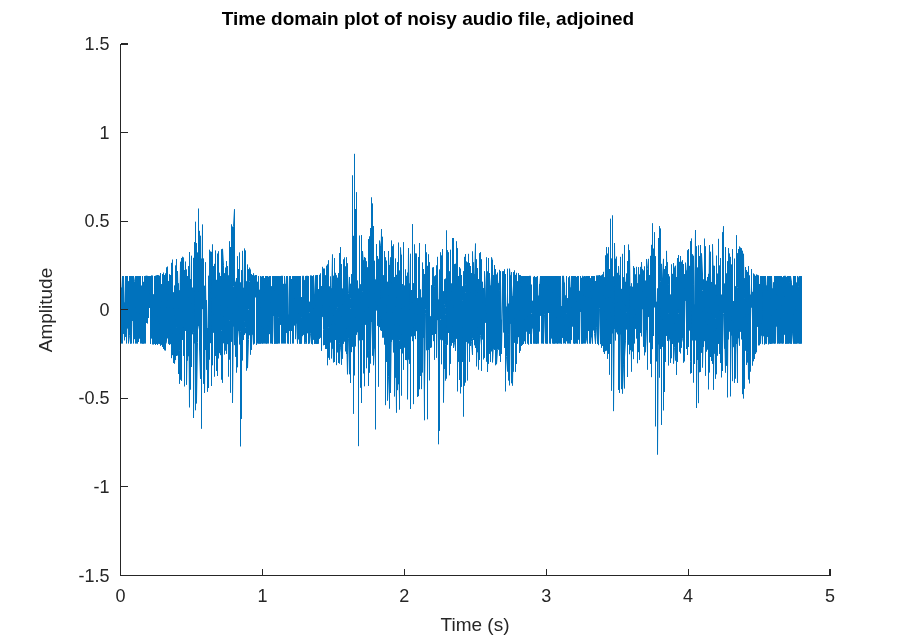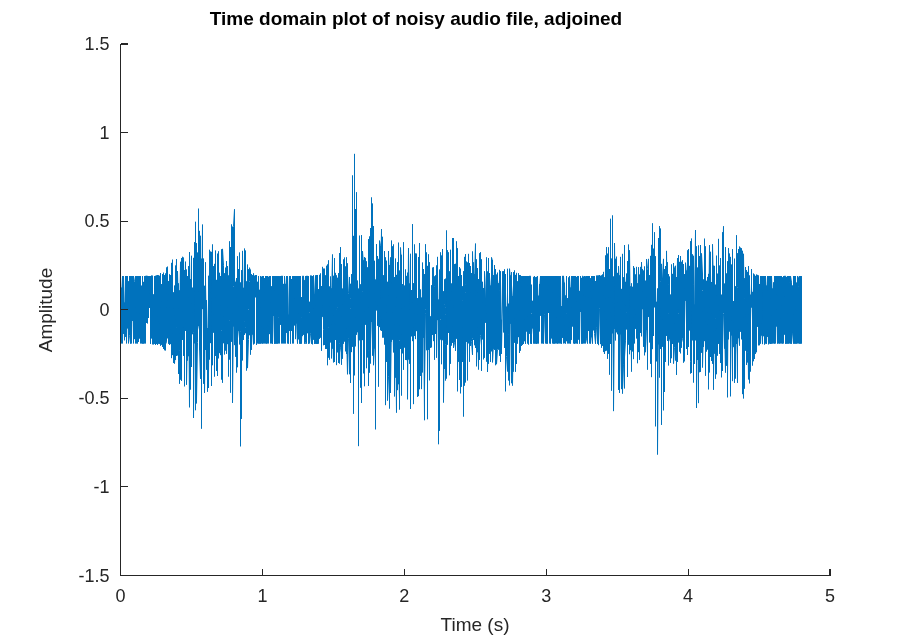--- a/index.html
+++ b/index.html
@@ -14,21 +14,21 @@
     font-family: "Liberation Sans", sans-serif;
   }
   #figure {
     position: relative;
     width: 918px;
     height: 644px;
     background: #ffffff;
   }
   #chart-title {
     position: absolute;
-    left: 0;
+    left: 12px;
     top: 8px;
     width: 832px;
     text-align: center;
     font-family: "Liberation Sans", sans-serif;
     font-size: 19px;
     font-weight: bold;
     color: #000000;
     letter-spacing: 0px;
   }
   #plot-svg {

